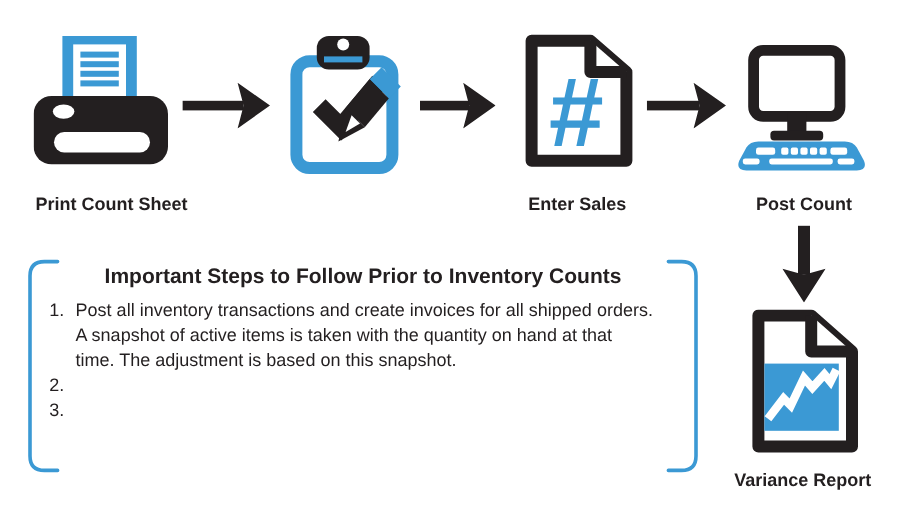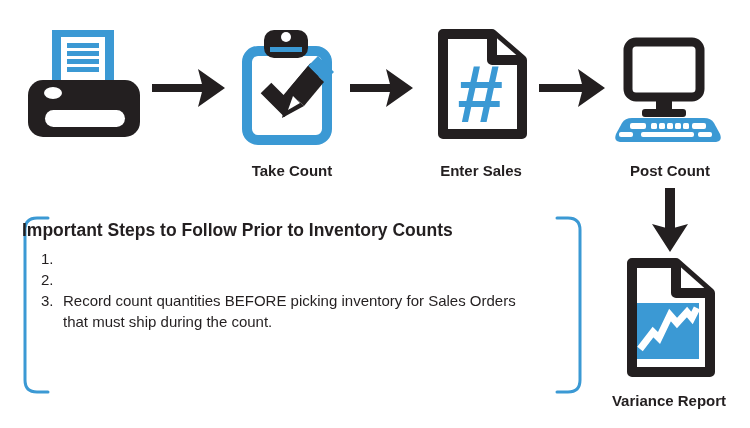--- a/index.html
+++ b/index.html
@@ -18,21 +18,21 @@
   .board{ fill:#fff; stroke:var(--blue); stroke-width:10; }
   .check{ fill:none; stroke:var(--ink); stroke-width:15; }
   .monitor{ fill:#fff; stroke:var(--ink); stroke-width:9; }
   .zig  { fill:none; stroke:#fff; stroke-width:7; stroke-linejoin:miter; }
   .bracket{ fill:none; stroke:var(--blue); stroke-width:3; stroke-linecap:round; }
   .hash { fill:var(--blue); font-family:"Liberation Sans","DejaVu Sans",sans-serif;
           font-weight:bold; font-style:italic; font-size:82px; text-anchor:middle; }
   
   .step-label { position:absolute; width:180px; text-align:center;
                 font-size:15px; font-weight:bold; letter-spacing:0; }
-  .box-title  { position:absolute; left:22px; top:220px; width:561px; text-align:left;
+  .box-title  { position:absolute; left:22px; top:220px; width:561px; text-align:center;
                 font-size:17.5px; font-weight:bold; }
   .box-list   { position:absolute; left:41px; top:248px; width:545px;
                 font-size:15px; line-height:21px; }
   .li  { display:flex; }
   .num { width:22px; flex:none; }
   .txt { white-space:pre-line; }
 </style>
 </head>
 <body>
 
@@ -93,21 +93,21 @@
     <rect class="fw" x="49" y="93" width="6" height="6" rx="1.5"></rect>
     <rect class="fw" x="57" y="93" width="6" height="6" rx="1.5"></rect>
     <rect class="fw" x="65" y="93" width="6" height="6" rx="1.5"></rect>
     <rect class="fw" x="73" y="93" width="6" height="6" rx="1.5"></rect>
     <rect class="fw" x="82" y="93" width="14" height="6" rx="2"></rect>
     <rect class="fw" x="9" y="102" width="14" height="5" rx="2"></rect>
     <rect class="fw" x="31" y="102" width="53" height="5" rx="2"></rect>
     <rect class="fw" x="88" y="102" width="14" height="5" rx="2"></rect>
   </svg>
 
-  <div class="step-label" style="left:202px;top:162px">Take Count</div>
+  <div class="step-label" style="left:3px;top:162px">Print Count Sheet</div>
   <div class="step-label" style="left:391px;top:162px">Enter Sales</div>
   <div class="step-label" style="left:580px;top:162px">Post Count</div>
 
   <svg class="abs" style="left:652px;top:188px" width="36" height="64" viewBox="0 0 36 64">
     <rect class="fk" x="13" y="0" width="10" height="41"></rect>
     <path class="fk" d="M0,36 L18,64 L36,36 L18,41 Z"></path>
   </svg>
 
   <svg class="abs" style="left:620px;top:258px" width="102" height="120" viewBox="0 0 102 120">
     <path class="doc" d="M12,5 H56 L90,35 V114 H12 Z"></path>
@@ -119,24 +119,25 @@
 
   <svg class="abs" style="left:20px;top:215px" width="565" height="180" viewBox="0 0 565 180">
     <path class="bracket" d="M28,3 H17 Q5,3 5,15 V165 Q5,177 17,177 H28"></path>
     <path class="bracket" d="M537,3 H548 Q560,3 560,15 V165 Q560,177 548,177 H537"></path>
   </svg>
 
   <div class="box-title">Important Steps to Follow Prior to Inventory Counts</div>
   <div class="box-list">
     <div class="li">
       <span class="num">1.</span>
+      <span class="txt">Post all inventory transactions and create invoices for all shipped orders.
+A snapshot of active items is taken with the quantity on hand at that
+time. The adjustment is based on this snapshot.</span>
     </div>
     <div class="li">
       <span class="num">2.</span>
     </div>
     <div class="li">
       <span class="num">3.</span>
-      <span class="txt">Record count quantities BEFORE picking inventory for Sales Orders
-that must ship during the count.</span>
     </div>
   </div>
 
 </div>
 
 </body></html>

